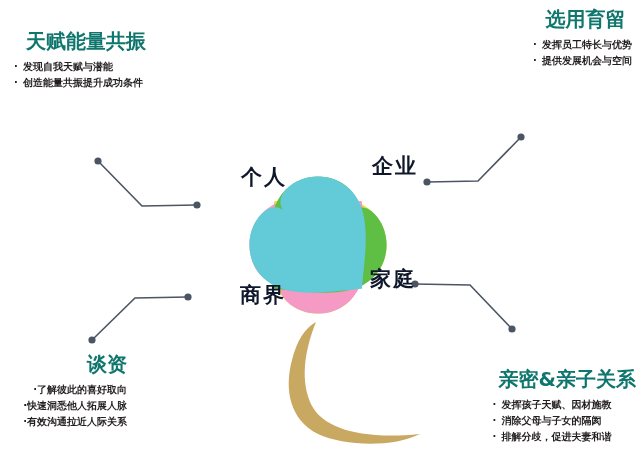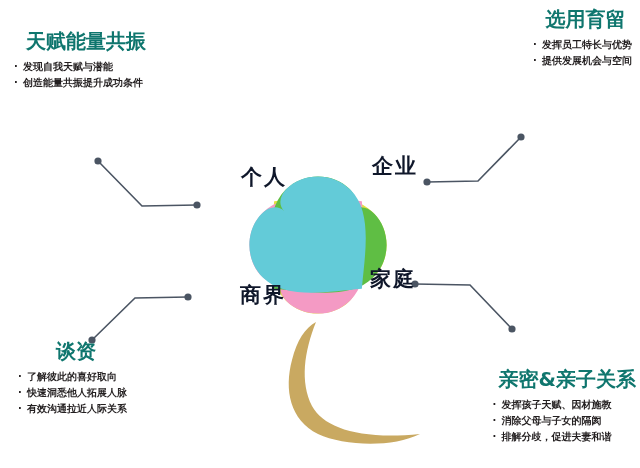--- a/index.html
+++ b/index.html
@@ -41,21 +41,21 @@
     display: inline-block;
     width: 9px;
     color: #231f20;
     font-weight: bold;
   }
 
   .blk-tl { left: 14px;  top: 30px; }
   .blk-tl .heading { margin-left: 12px; }
   .blk-tr { right: 8px;  top: 8px;  text-align: left; }
   .blk-tr .heading { text-align: center; margin: 0 0 2px 6px; }
-  .blk-bl { left: 18px;  top: 340px; }
+  .blk-bl { left: 18px;  top: 353px; text-align: right; }
   .blk-bl .heading { margin-left: 38px; }
   .blk-br { right: 4px;  top: 340px; margin-top: 28px; }
   .blk-br .heading { margin-left: 6px; }
 
   
   #clover { position: absolute; left: 0; top: 0; }
 
   .petal-label {
     position: absolute;
     color: #0f172a;

